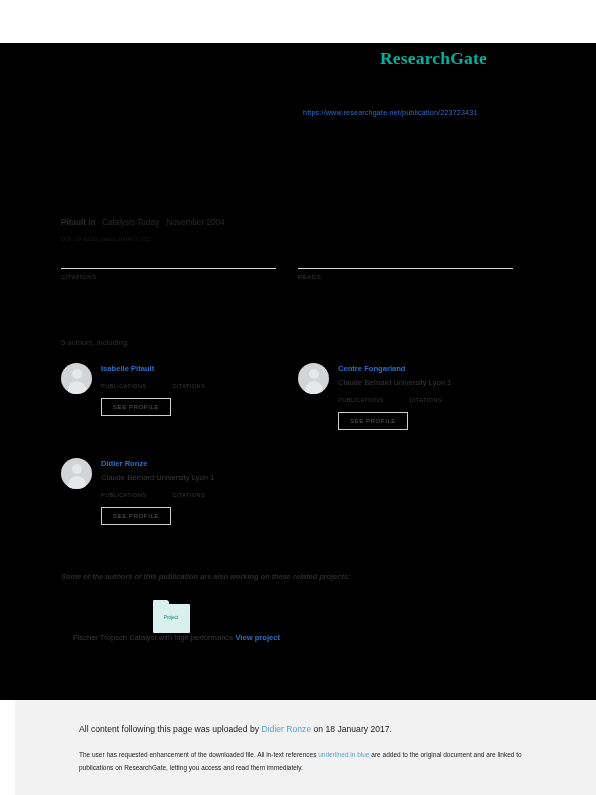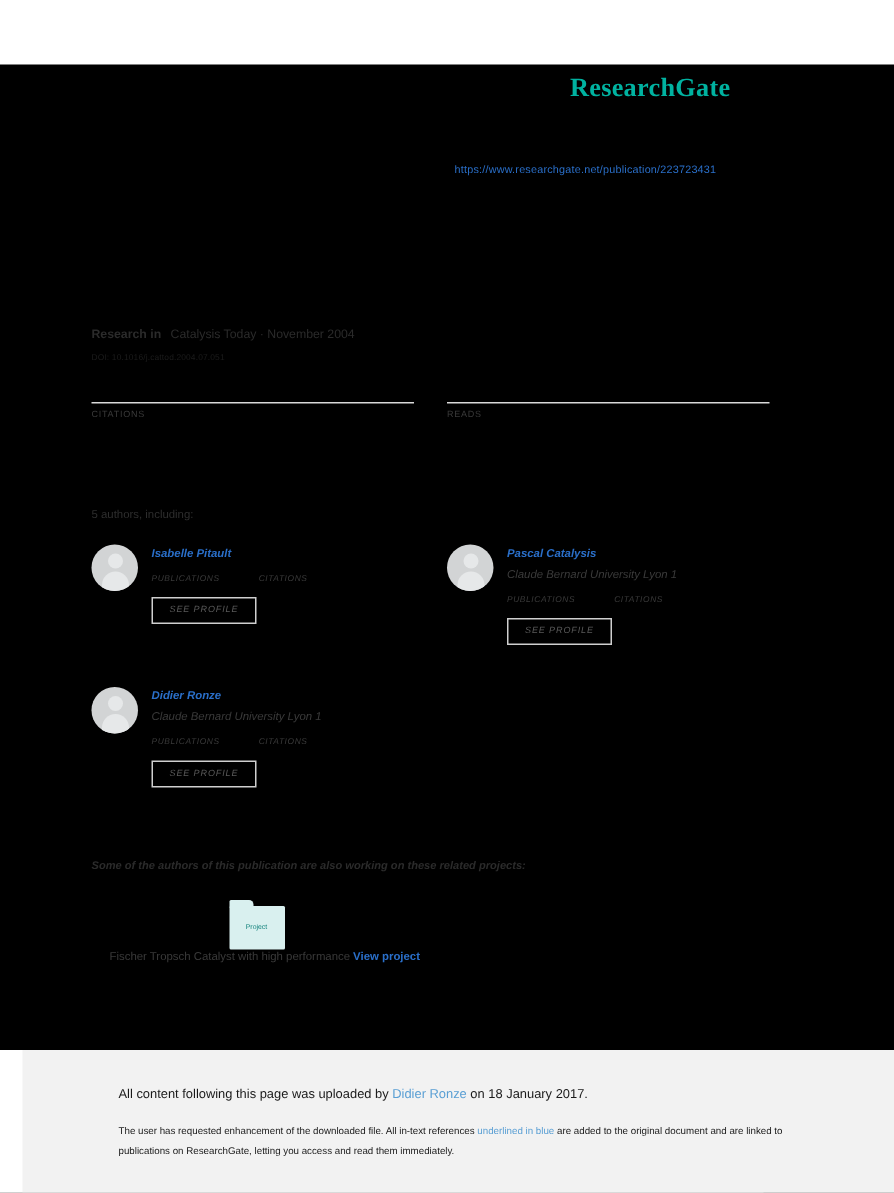--- a/index.html
+++ b/index.html
@@ -133,21 +133,21 @@
   .avatar .body {
     position: absolute;
     left: 50%;
     top: 18px;
     margin-left: -9px;
     width: 18px; height: 16px;
     border-radius: 9px 9px 0 0;
     background: #e6e8e9;
   }
 
-  .author-info { margin-left: 40px; font-style: italic; }
+  .author-info { margin-left: 40px; }
 
   .author-name {
     font-size: 7.6px;
     font-weight: bold;
     color: #2a6fc9;
     line-height: 11px;
     white-space: nowrap;
   }
   .author-affil {
     margin-top: 3px;
@@ -279,21 +279,21 @@
 
 <div id="page">
 
   <div class="dark-body"></div>
 
   <div class="rg-logo">ResearchGate</div>
 
   <div class="pub-url">https://www.researchgate.net/publication/223723431</div>
 
   <div class="article-meta">
-    <span class="label">Research</span>
+    <span class="label">Pitault</span>
     <span class="in">in</span>
     <span class="venue">Catalysis Today · November 2004</span>
   </div>
 
   <div class="article-doi">DOI: 10.1016/j.cattod.2004.07.051</div>
 
   <div class="stat-block citations">
     <div class="stat-number"></div>
     <div class="stat-rule"></div>
     <div class="stat-label">CITATIONS</div>
@@ -327,21 +327,21 @@
       <div class="see-profile">SEE PROFILE</div>
     </div>
   </div>
 
   <div class="author-card a1">
     <div class="avatar">
       <div class="head"></div>
       <div class="body"></div>
     </div>
     <div class="author-info">
-      <div class="author-name">Pascal Catalysis</div>
+      <div class="author-name">Centre Fongarland</div>
       <div class="author-affil">Claude Bernard University Lyon 1</div>
       <div class="author-stats">
         <div>
           <div class="st-num"></div>
           <div class="st-label">PUBLICATIONS</div>
         </div>
         <div>
           <div class="st-num"></div>
           <div class="st-label">CITATIONS</div>
         </div>

